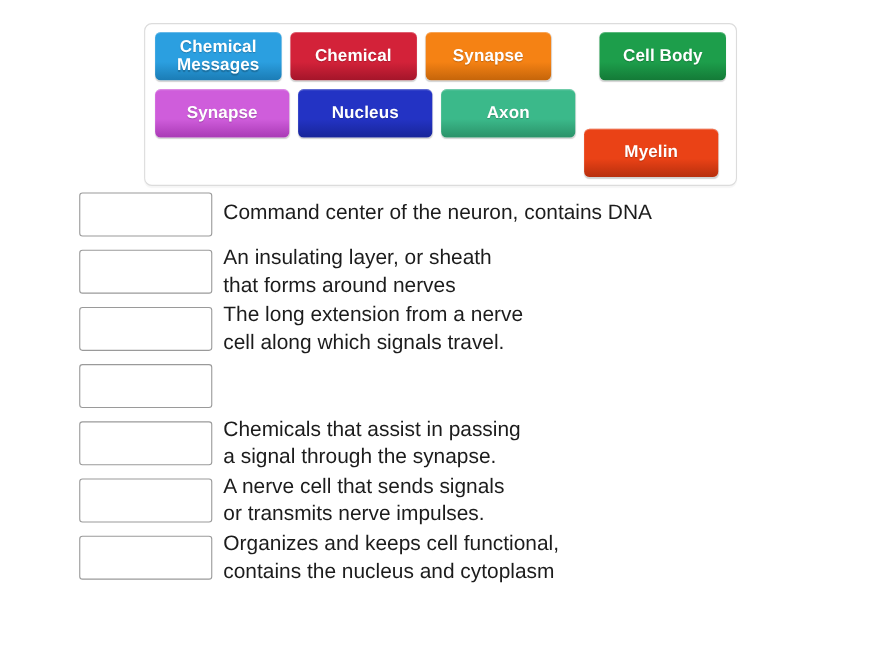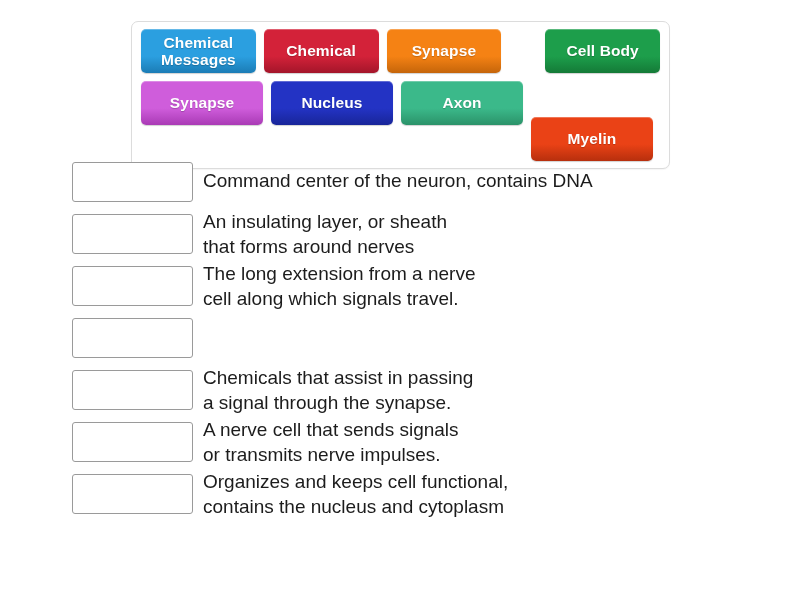--- a/index.html
+++ b/index.html
@@ -61,21 +61,21 @@
     text-shadow: 0 1px 1px rgba(0,0,0,0.22);
     cursor: move;
     user-select: none;
   }
   .tile:last-child { margin-right: 0; }
 
   
   .answers {
     position: absolute;
     left: 72px;
-    top: 156px;
+    top: 169px;
     width: 700px;
   }
 
   .answer-row {
     display: flex;
     align-items: flex-start;
     height: 52px;
   }
 
   .drop-box {

